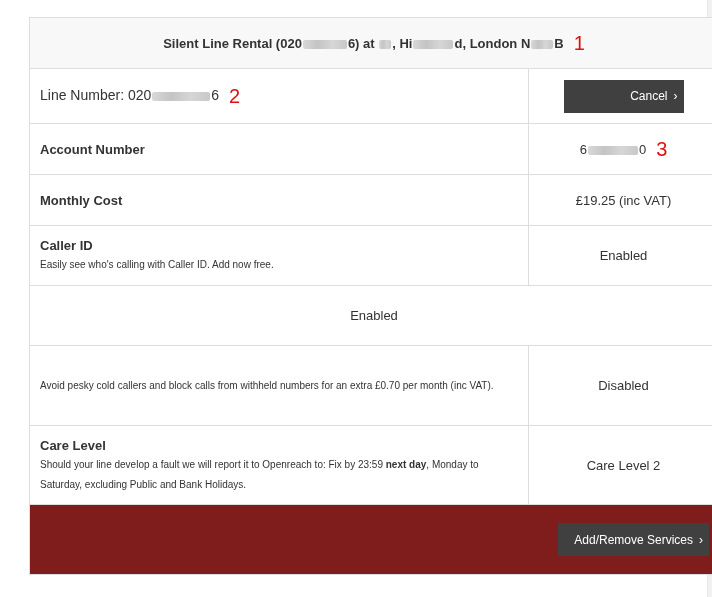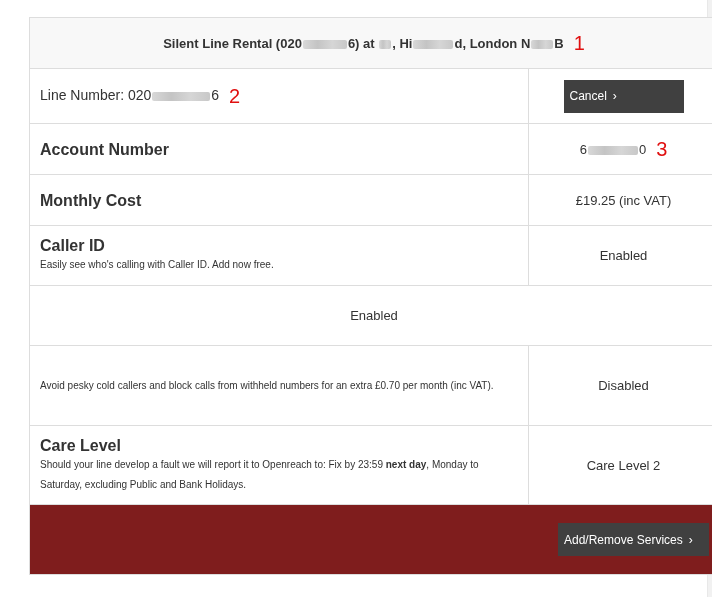--- a/index.html
+++ b/index.html
@@ -29,32 +29,32 @@
     display: flex; border-bottom: 1px solid #dddddd; box-sizing: border-box;
   }
   .cell-left {
     width: 499px; box-sizing: border-box; border-right: 1px solid #dddddd;
     padding: 0 10px; display: flex; flex-direction: column; justify-content: center;
   }
   .cell-right {
     flex: 1; display: flex; align-items: center; justify-content: center;
     box-sizing: border-box; font-size: 13px;
   }
-  .label-bold { font-weight: bold; font-size: 16px; line-height: 19px; }
+  .label-bold { font-weight: bold; font-size: 13px; line-height: 19px; }
   .desc { font-size: 10px; line-height: 20px; }
   .desc b { font-weight: bold; }
   .blur {
     display: inline-block; height: 9px; vertical-align: middle;
     background: linear-gradient(90deg, #d8d8d8, #c4c4c4, #d6d6d6, #c8c8c8);
     border-radius: 2px; margin: 0 1px;
   }
   .annot { color: #e01010; font-size: 20px; font-weight: normal; margin-left: 10px; vertical-align: middle; }
   .btn {
     background: #404040; color: #ffffff; border: none;
-    display: flex; align-items: center; justify-content: flex-start;
+    display: flex; align-items: center; justify-content: flex-end;
     font-size: 12px; cursor: pointer; box-sizing: border-box;
     font-family: "Liberation Sans", "DejaVu Sans", sans-serif;
   }
   .btn .chev { margin-left: 6px; font-size: 12px; }
   .cancel-btn { width: 120px; height: 33px; }
   .footer {
     height: 69px; background: #7f1d1d; display: flex;
     align-items: center; justify-content: flex-end; padding-right: 9px;
     box-sizing: border-box;
   }

